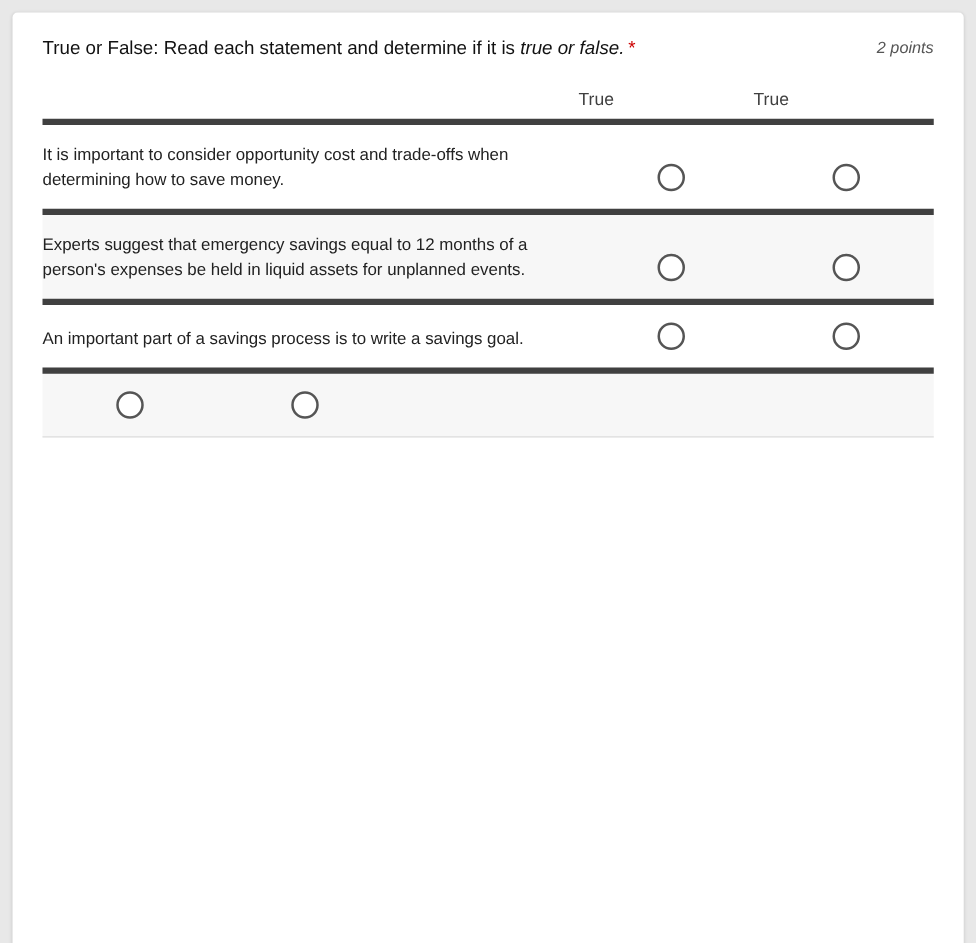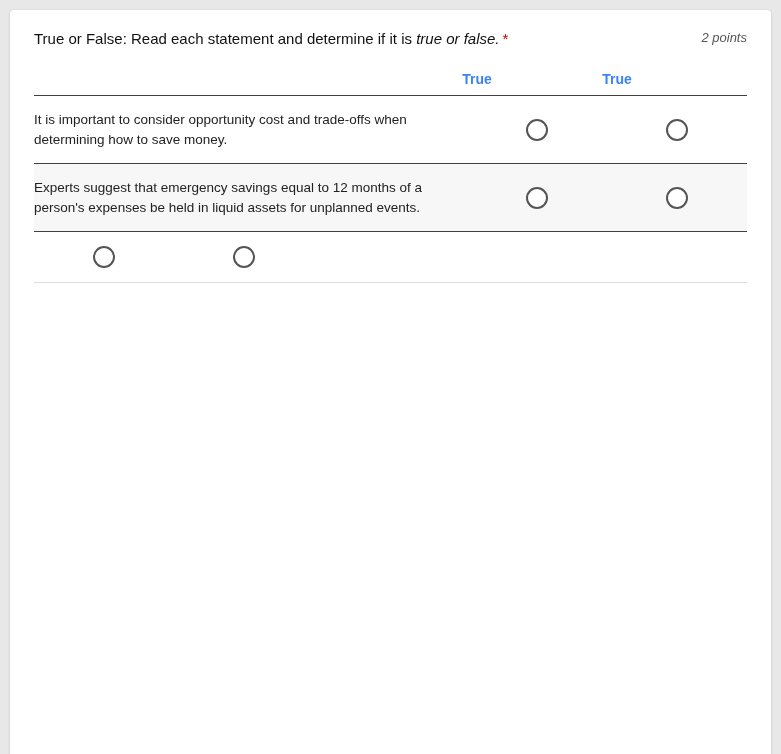--- a/index.html
+++ b/index.html
@@ -59,34 +59,34 @@
 
     .column-headers {
       display: flex;
       justify-content: flex-end;
       padding-right: 60px;
       margin-bottom: 8px;
     }
 
     .col-header {
       font-size: 14px;
-      font-weight: 700;
-      color: #3b82f6;
+      font-weight: 400;
+      color: #404040;
       width: 140px;
       text-align: center;
     }
 
     .table-body {
       width: 100%;
     }
 
     .table-row {
       display: flex;
-      align-items: center;
-      border-top: 1px solid #404040;
+      align-items: flex-end;
+      border-top: 5px solid #404040;
       padding: 14px 0;
     }
 
     .table-row:last-child {
       border-bottom: 1px solid #ddd;
     }
 
     .row-label {
       flex: 1;
       font-size: 13.5px;
@@ -166,20 +166,31 @@
         <div class="radio-cell">
           <input type="radio" name="q2" class="radio-btn" style="">
         </div>
         <div class="radio-cell">
           <input type="radio" name="q2" class="radio-btn" style="">
         </div>
       </div>
     </div>
 
 
+    <div class="table-row">
+      <div class="row-label">An important part of a savings process is to write a savings goal.</div>
+      <div class="radio-group">
+        <div class="radio-cell">
+          <input type="radio" name="q4" class="radio-btn" style="">
+        </div>
+        <div class="radio-cell">
+          <input type="radio" name="q4" class="radio-btn" style="">
+        </div>
+      </div>
+    </div>
 
     <div class="table-row">
       <div class="radio-group">
         <div class="radio-cell">
           <input type="radio" name="q5" class="radio-btn" style="">
         </div>
         <div class="radio-cell">
           <input type="radio" name="q5" class="radio-btn" style="">
         </div>
       </div>

